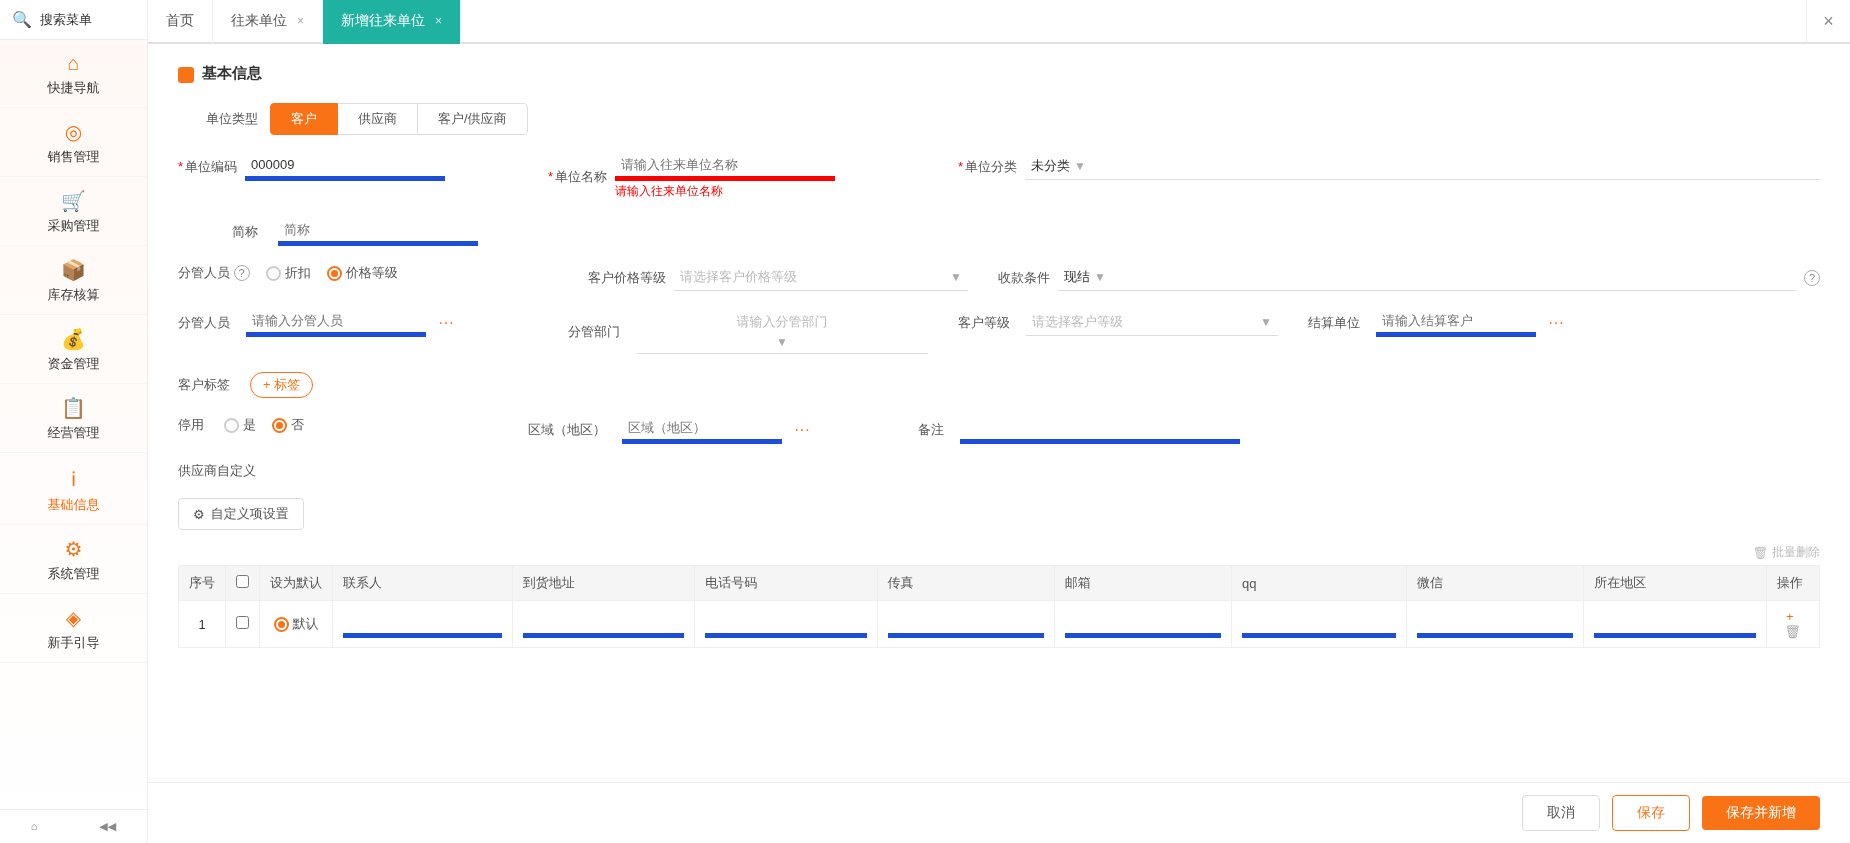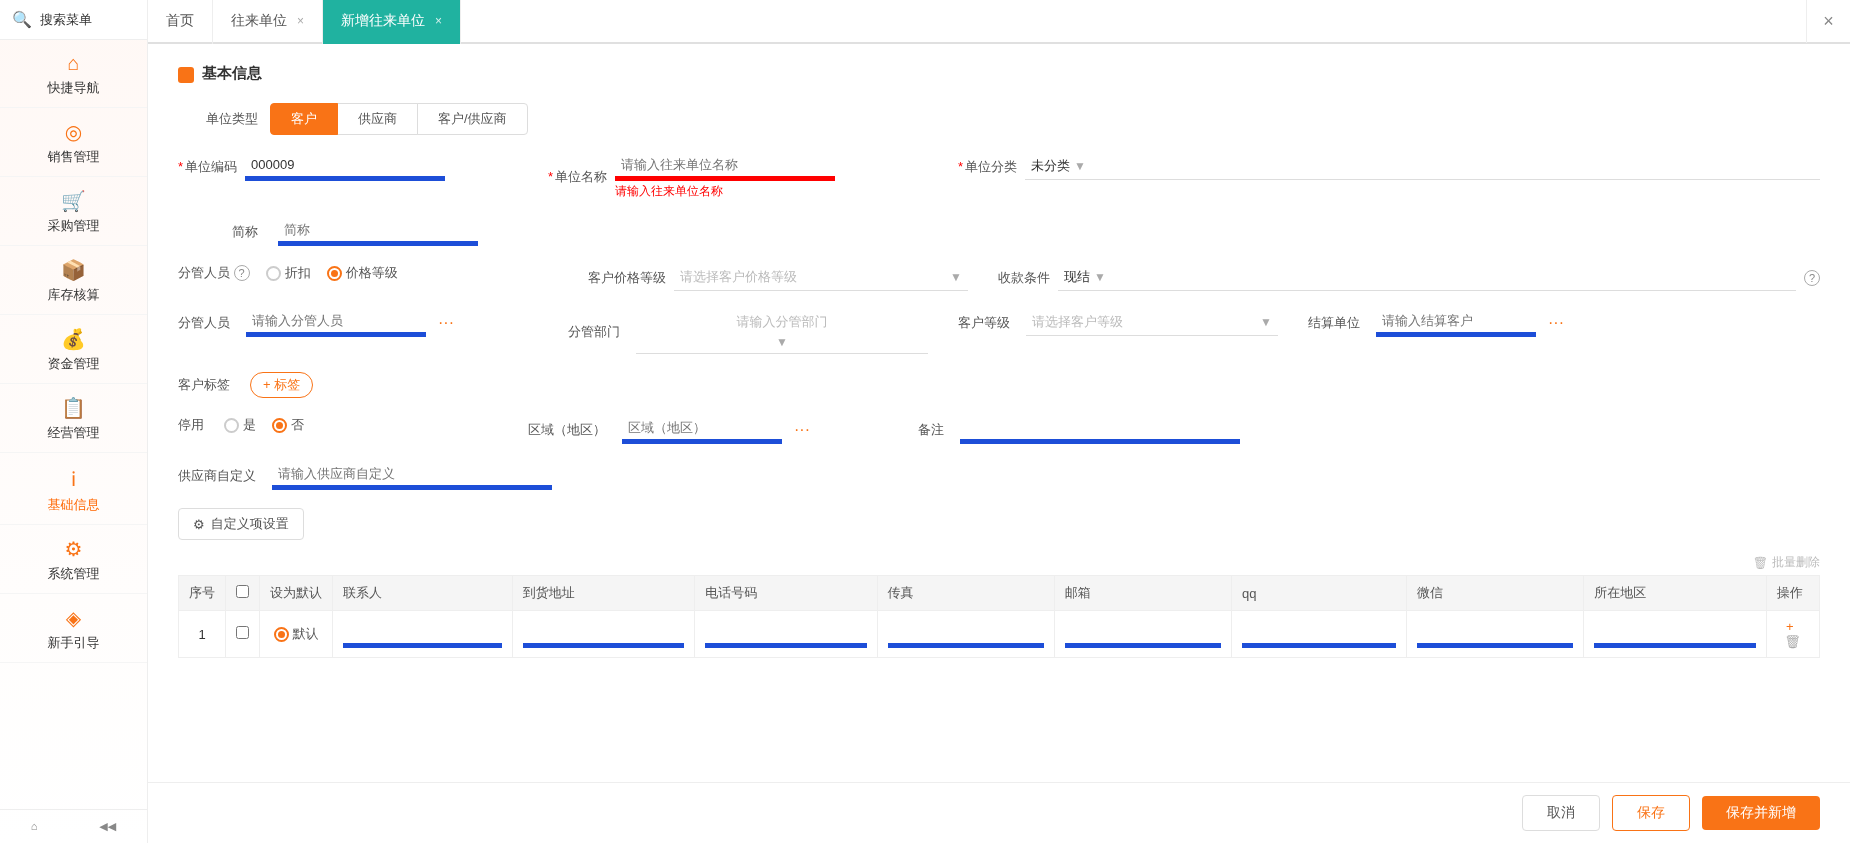--- a/index.html
+++ b/index.html
@@ -595,21 +595,20 @@
       <div class="form-field">
         <span class="form-label" style="margin-right:8px;">备注</span>
         <input class="form-input" style="width: 280px;" value="">
       </div>
     </div>
 
     
     <div class="form-row">
       <div class="form-field">
         <span class="form-label" style="margin-right:8px;">供应商自定义</span>
-        <input class="form-input" style="width: 280px;" placeholder="请输入供应商自定义" value="">
       </div>
     </div>
 
     
     <button class="custom-settings-btn">
       <span>⚙</span>
       <span>自定义项设置</span>
     </button>
 
     

